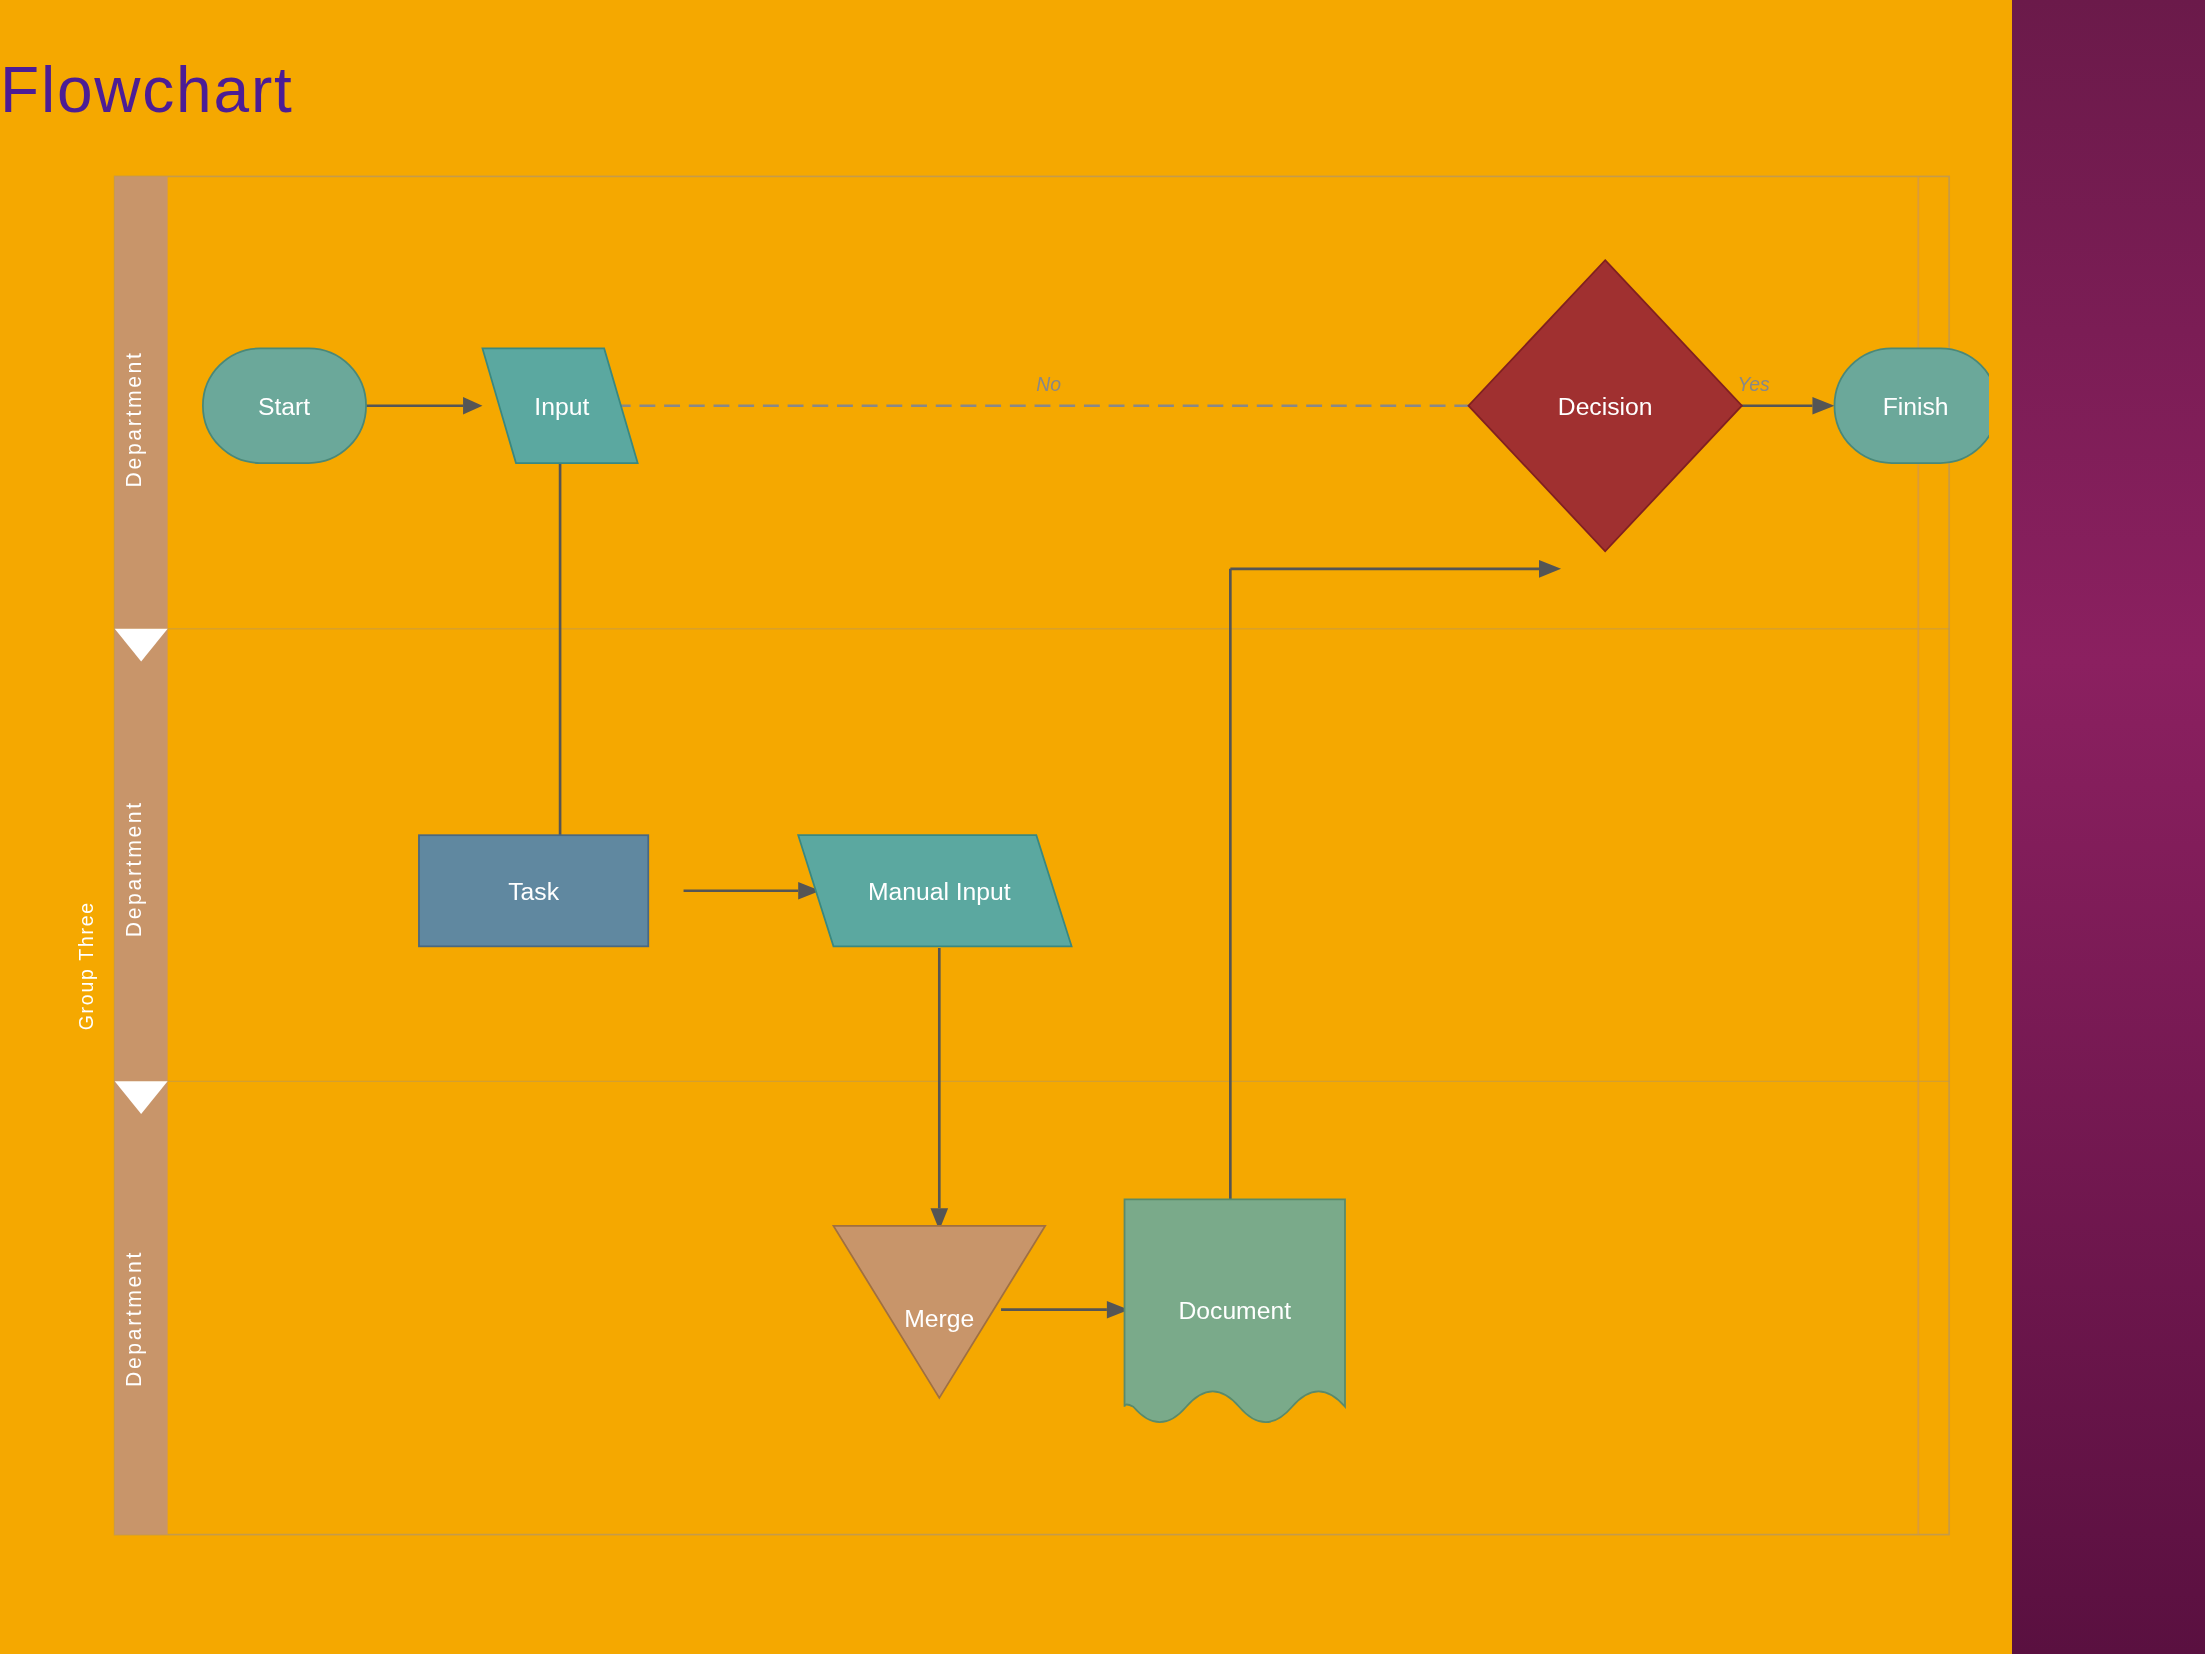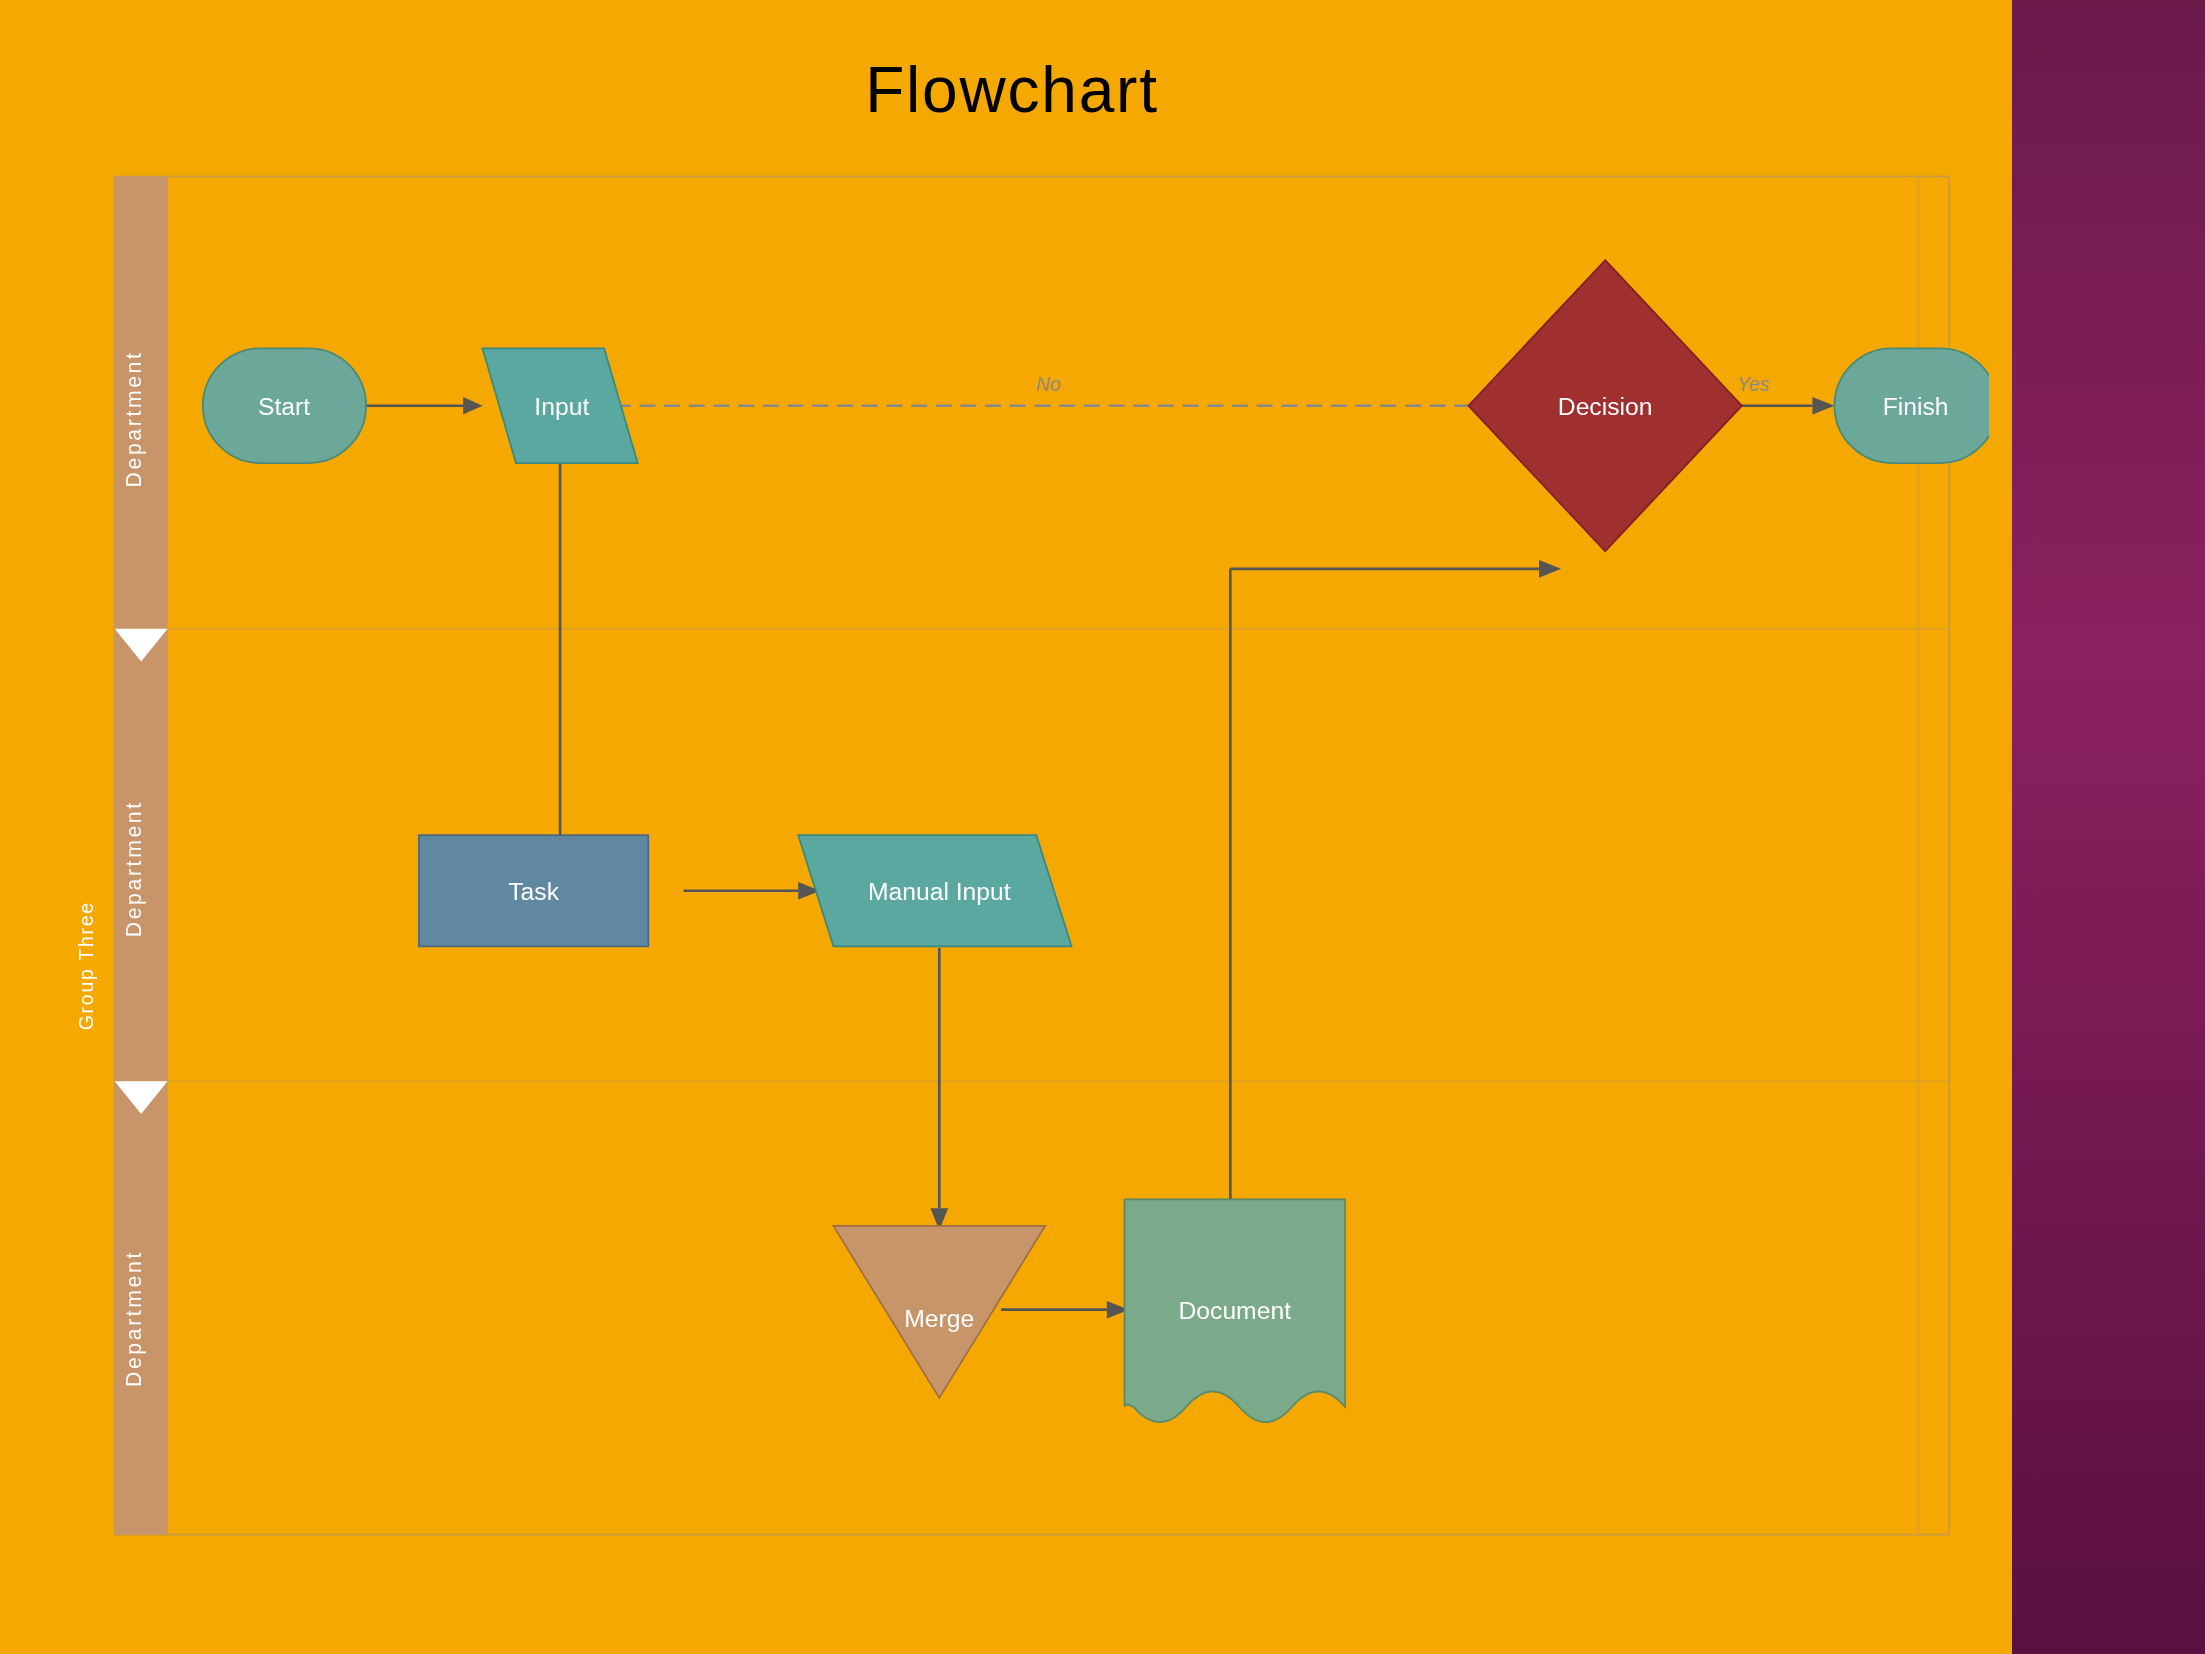--- a/index.html
+++ b/index.html
@@ -21,26 +21,25 @@
       height: 100%;
       background: linear-gradient(180deg, #6B1A4A 0%, #8B2060 40%, #5A1040 100%);
     }
 
     
     .page-title {
       position: absolute;
       top: 53px;
       left: 0;
       right: 194px;
-      text-align: center;
+      text-align: left;
       font-size: 64px;
-      color: #000000;
+      color: #4c1d95;
       font-weight: 300;
       letter-spacing: 1.8px;
-      padding-left: 12px;
     }
   </style>
 </head>
 <body>
 
 <div class="right-panel"></div>
 
 <div class="page-title">Flowchart</div>
 
 <svg style="position:absolute; top:172px; left:66px; width:1923px; height:1367px;" viewBox="0 0 2180 1550" width="1923" height="1367">

